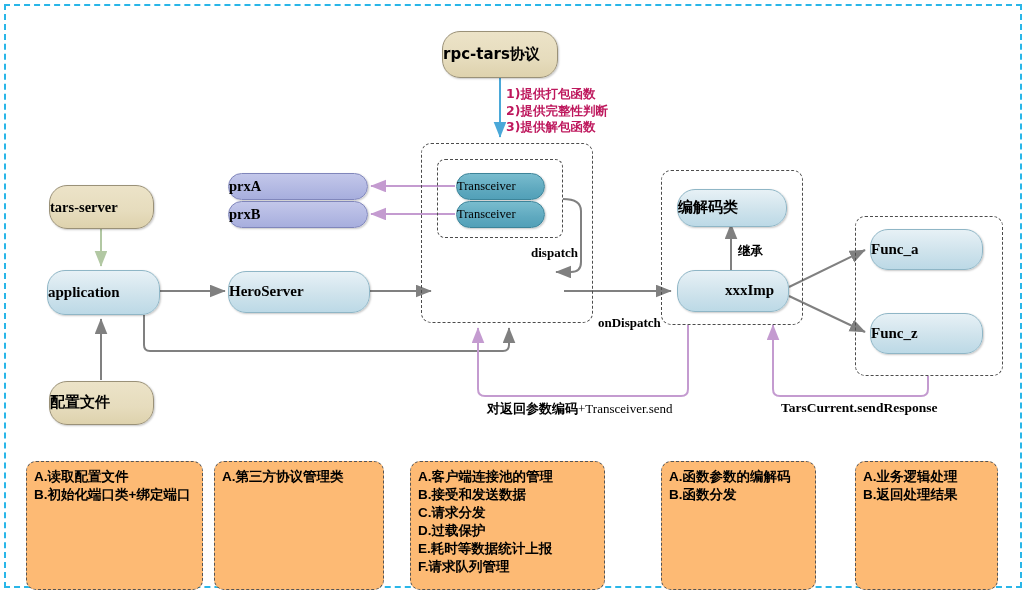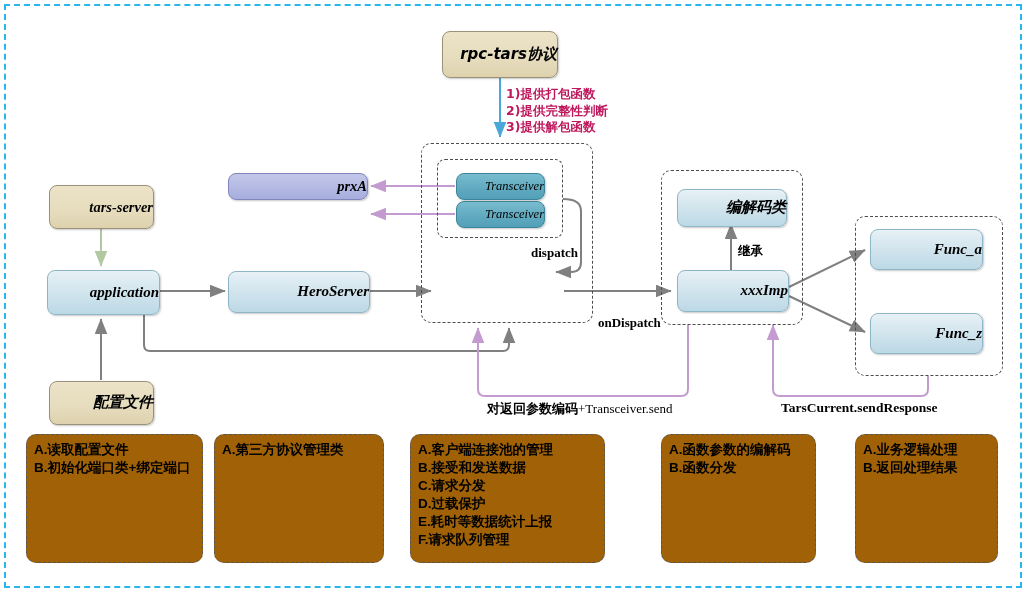--- a/index.html
+++ b/index.html
@@ -19,27 +19,26 @@
     box-sizing:border-box;
     pointer-events:none;
   }
   svg#wires{
     position:absolute;left:0;top:0;width:1030px;height:596px;
     pointer-events:none;
   }
   .node{
     position:absolute;
     box-sizing:border-box;
-    display:flex;align-items:center;justify-content:flex-end;
+    display:flex;align-items:center;justify-content:flex-start;
     text-align:center;
-    border-radius:8px;
+    border-radius:18px;
     font-weight:bold;
     color:#000;
     line-height:1.15;
-    font-style:italic;
   }
   .n-blue{
     background:linear-gradient(to bottom,#e7f1f6 0%,#cfe3ec 55%,#bcd9e6 100%);
     border:1px solid #8fb6c6;
     box-shadow:1px 1px 2px rgba(0,0,0,0.22);
   }
   .n-tan{
     background:linear-gradient(to bottom,#ece3c8 0%,#e6dcbd 60%,#ded2ad 100%);
     border:1px solid #9a9178;
     box-shadow:1px 1px 2px rgba(0,0,0,0.22);
@@ -65,22 +64,23 @@
     position:absolute;
     box-sizing:border-box;
     border:1.4px dashed #4c4c4c;
     border-radius:8px;
   }
   .legend{
     position:absolute;
     box-sizing:border-box;
     border:1.6px dashed #555;
     border-radius:10px;
-    background:#a16207;
+    background:#fdba74;
     padding:6px 6px 4px 7px;
+    margin-top:27px;
   }
   .legend .ln{
     font-family:"Liberation Sans","DejaVu Sans",sans-serif;
     font-size:13.5px;
     font-weight:bold;
     color:#000;
     line-height:1.33;
     white-space:nowrap;
   }
   .edgelabel{
@@ -209,20 +209,23 @@
   <div class="node n-tan" style="left:49px;top:381px;width:105px;height:44px;font-size:15px;">
     <span class="cjk">配置文件</span>
   </div>
 
   <div class="node n-blue" style="left:228px;top:271px;width:142px;height:42px;font-size:15px;">
     <span>HeroServer</span>
   </div>
 
   <div class="node n-prx" style="left:228px;top:173px;width:140px;height:27px;font-size:14.5px;">
     <span>prxA</span>
+  </div>
+  <div class="node n-prx" style="left:228px;top:201px;width:140px;height:27px;font-size:14.5px;">
+    <span>prxB</span>
   </div>
 
   <div class="node n-teal" style="left:456px;top:173px;width:89px;height:27px;font-size:12.5px;">
     <span>Transceiver</span>
   </div>
   <div class="node n-teal" style="left:456px;top:201px;width:89px;height:27px;font-size:12.5px;">
     <span>Transceiver</span>
   </div>
 
 

